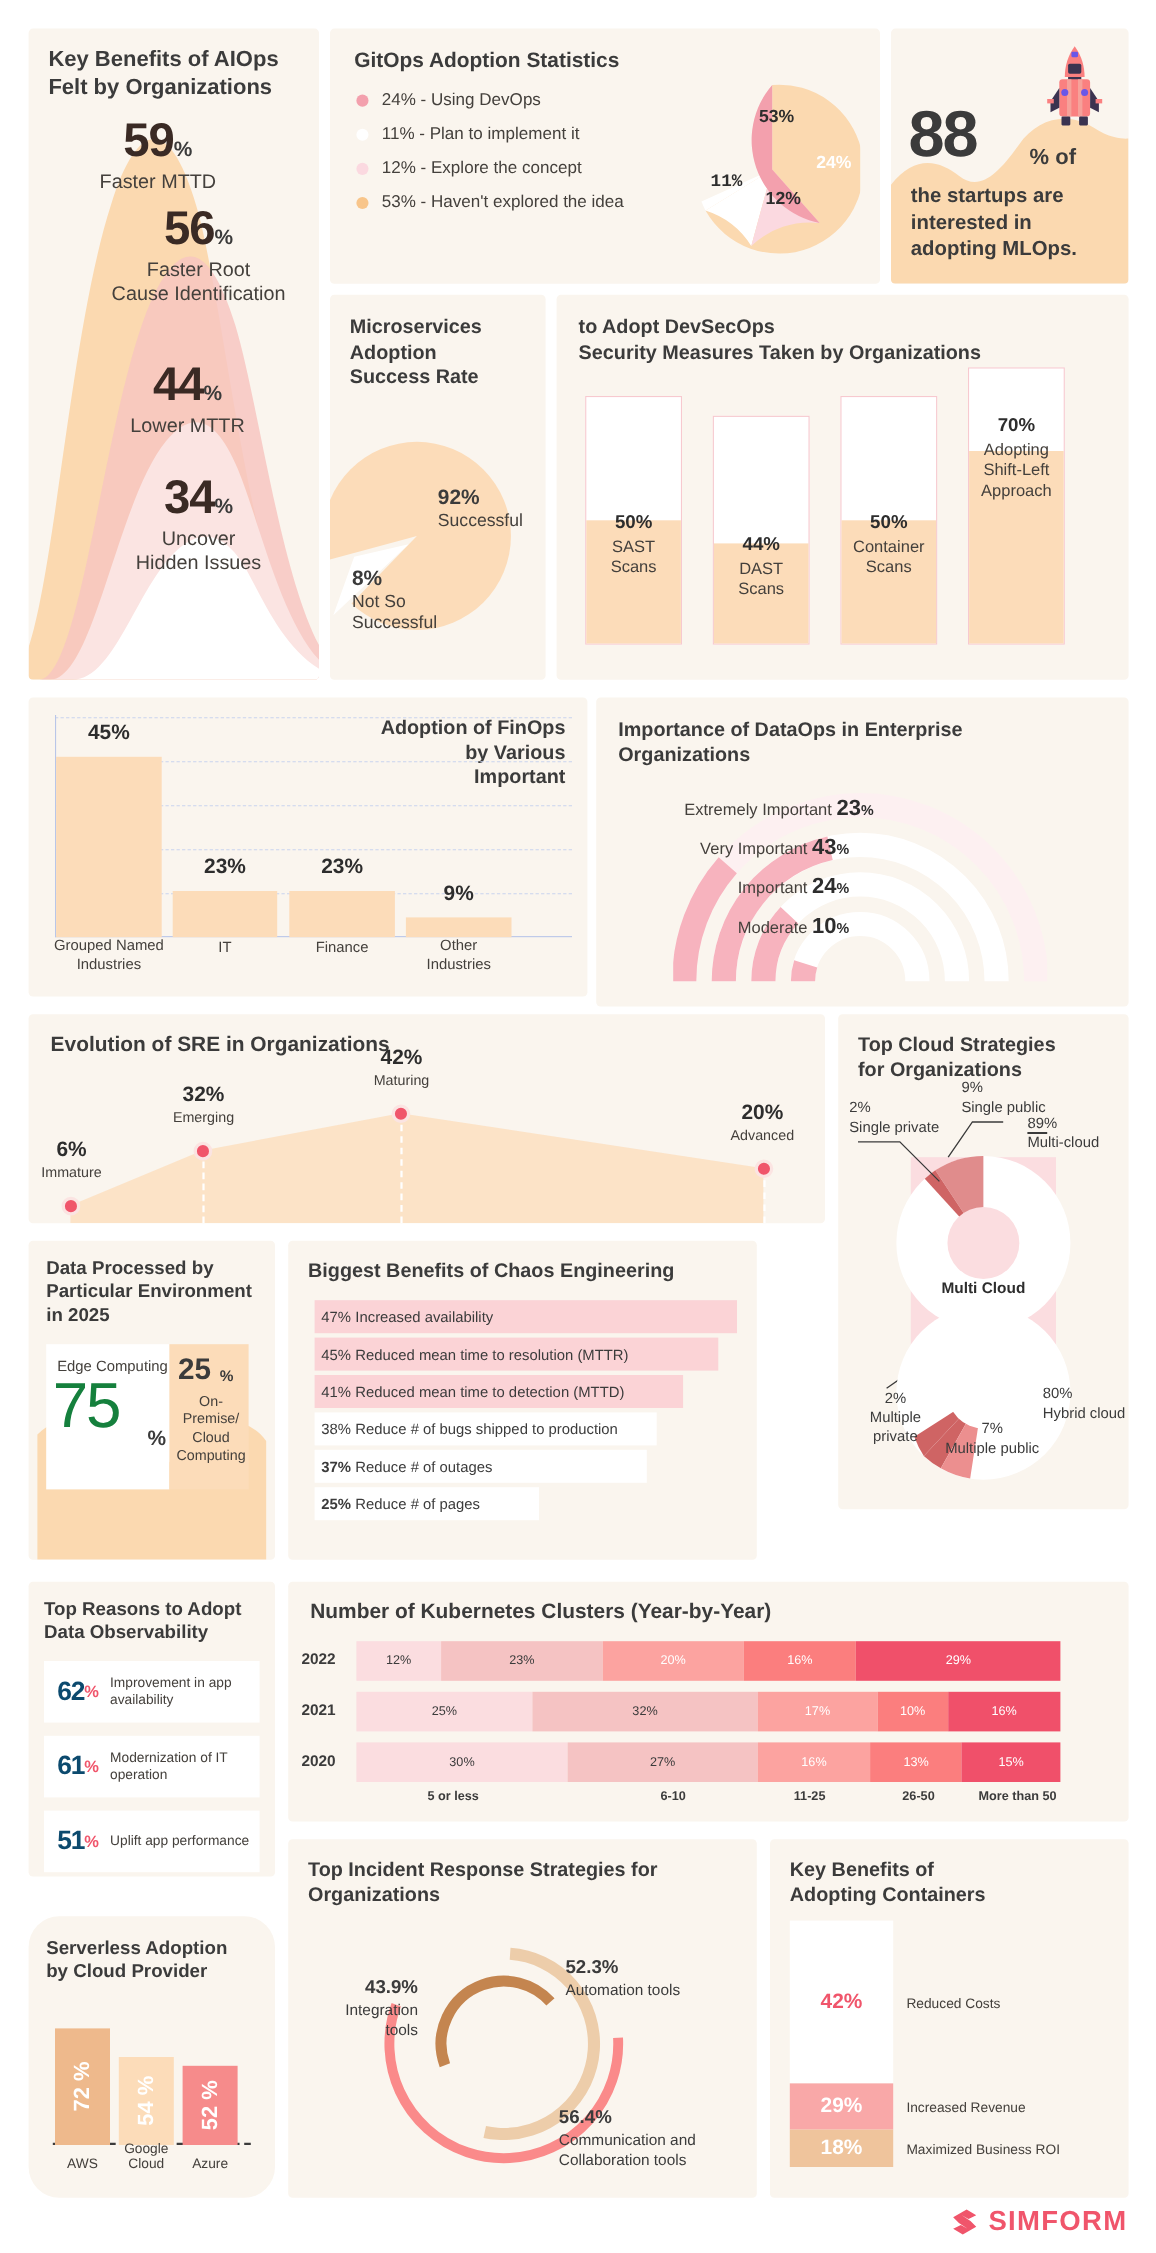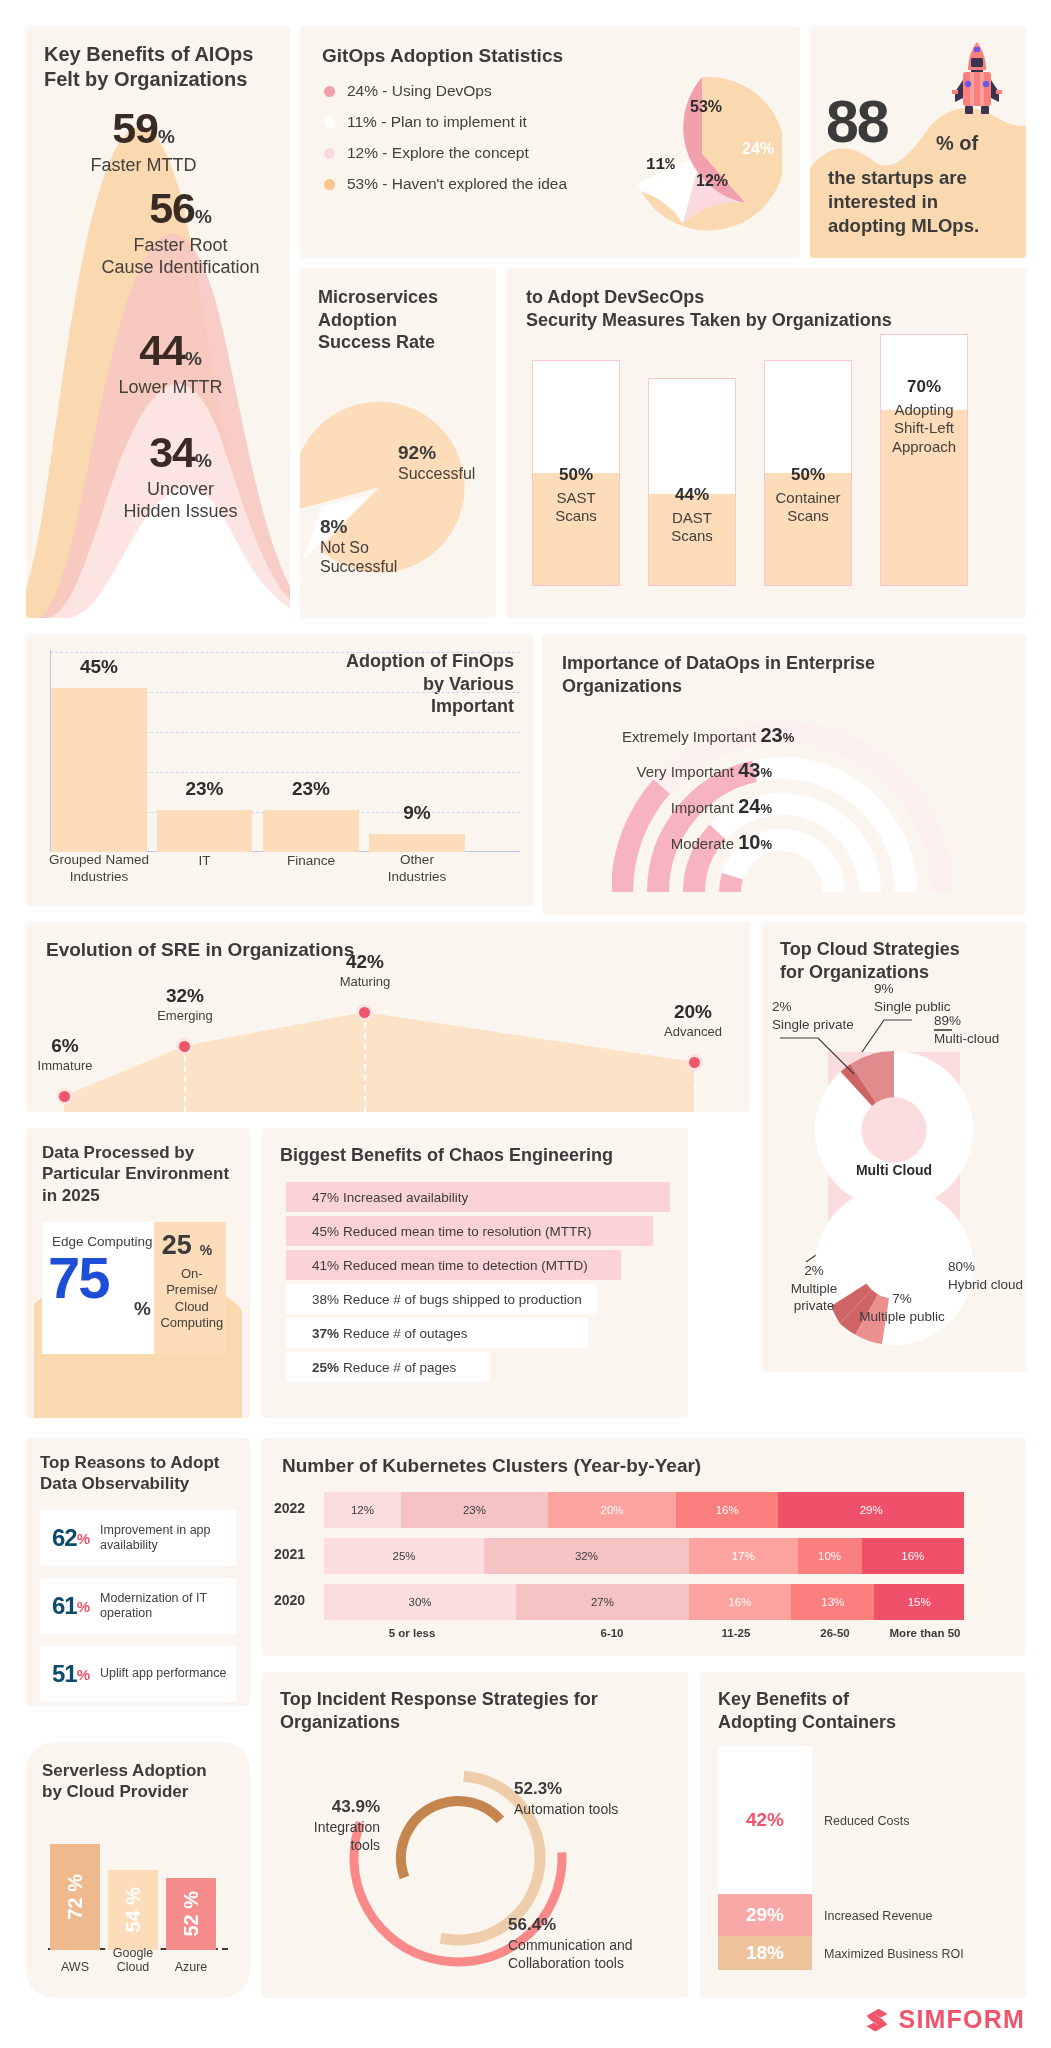--- a/index.html
+++ b/index.html
@@ -83,29 +83,29 @@
   
   #cloud { left: 762px; top: 922px; width: 264px; height: 450px; }
   .cl-lbl { position: absolute; font-size: 13.5px; color: #3b3b3b; line-height: 1.3; }
 
   
   #dataproc { left: 26px; top: 1128px; width: 224px; height: 290px; }
   #dataproc .panel { position: absolute; left: 16px; top: 94px; width: 184px; height: 132px; display: flex; }
   #dataproc .left { background: #fff; flex: 1.55; position: relative; }
   #dataproc .right { background: #fcdcb9; flex: 1; position: relative; }
   #dataproc .edge { position: absolute; left: 10px; top: 12px; font-size: 13.5px; color: #44403c; }
-  #dataproc .sev { position: absolute; left: 6px; top: 22px; font-size: 58px; font-weight: bold; color: #1d4ed8; letter-spacing:-2px;}
+  #dataproc .sev { position: absolute; left: 6px; top: 22px; font-size: 58px; font-weight: normal; color: #15803d; letter-spacing:-2px;}
   #dataproc .pct75 { position: absolute; left: 92px; top: 76px; font-size: 19px; font-weight: bold; color: #3b3b3b; }
   #dataproc .tf { position: absolute; left: 8px; top: 8px; font-size: 27px; font-weight: bold; color: #3b3b3b; }
   #dataproc .tfp { position: absolute; left: 46px; top: 20px; font-size: 14px; font-weight: bold; }
   #dataproc .onprem { position: absolute; left: 4px; top: 44px; width: 68px; text-align: center; font-size: 13px; color: #44403c; line-height: 1.25; }
 
   
   #chaos { left: 262px; top: 1128px; width: 426px; height: 290px; }
-  .chaos-row { height: 30px; display: flex; align-items: center; padding-left: 26px; font-size: 13.5px; color: #3b3b3b; margin-bottom: 4px; }
+  .chaos-row { height: 30px; display: flex; align-items: center; padding-left: 6px; font-size: 13.5px; color: #3b3b3b; margin-bottom: 4px; }
   .chaos-row b { font-weight: normal; margin-right: 4px; }
   .chaos-row.bold b { font-weight: bold; }
 
   
   #obs { left: 26px; top: 1438px; width: 224px; height: 268px; }
   .obs-card { position: relative; background: #fff; height: 56px; margin: 0 14px 12px 14px; display: flex; align-items: center; padding-left: 12px; }
   .obs-num { font-size: 24px; font-weight: bold; color: #0c4a6e; letter-spacing:-1px; }
   .obs-pct { font-size: 15px; font-weight: bold; color: #f0556b; margin-right: 10px; }
   .obs-txt { font-size: 12.5px; color: #44403c; line-height: 1.22; }
 

